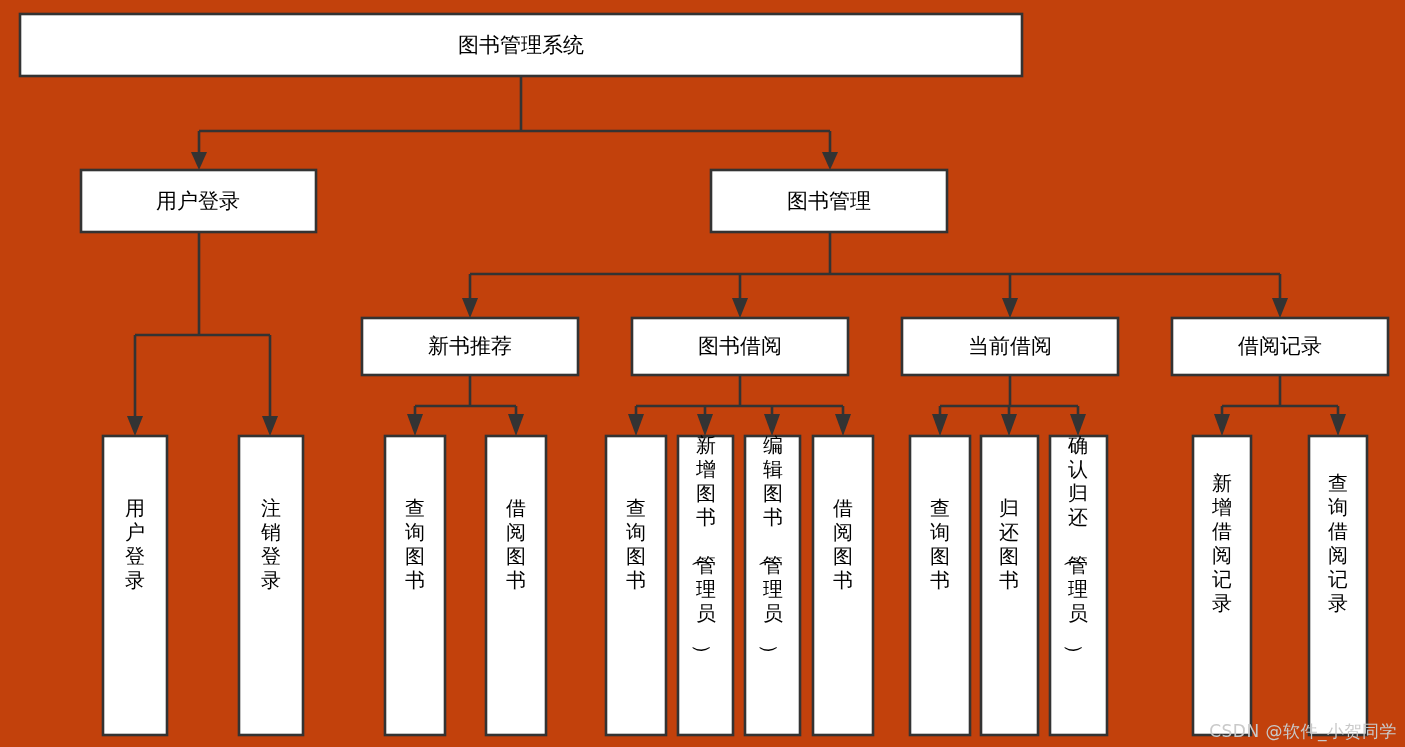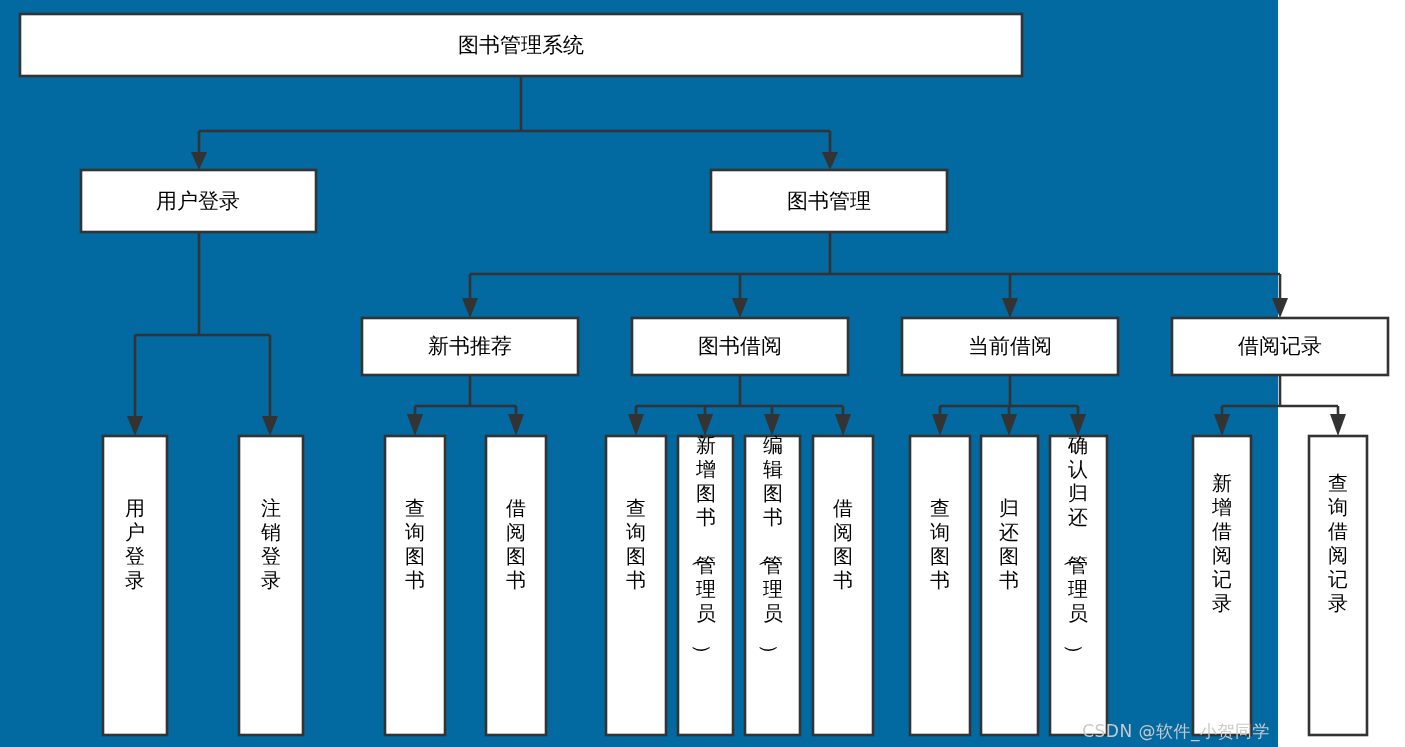--- a/index.html
+++ b/index.html
@@ -8,23 +8,23 @@
     background: #ffffff;
   }
   body {
     width: 1405px;
     height: 747px;
     font-family: "DejaVu Sans", "Liberation Sans", sans-serif;
     overflow: hidden;
   }
   #diagram-root {
     position: relative;
-    width: 1278px;
+    width: 1405px;
     height: 747px;
-    background: #0369a1;
+    background: #c2410c;
   }
   svg.diagram-svg {
     position: absolute;
     top: 0;
     left: 0;
     width: 1405px;
     height: 747px;
     display: block;
   }
   .node-box {

